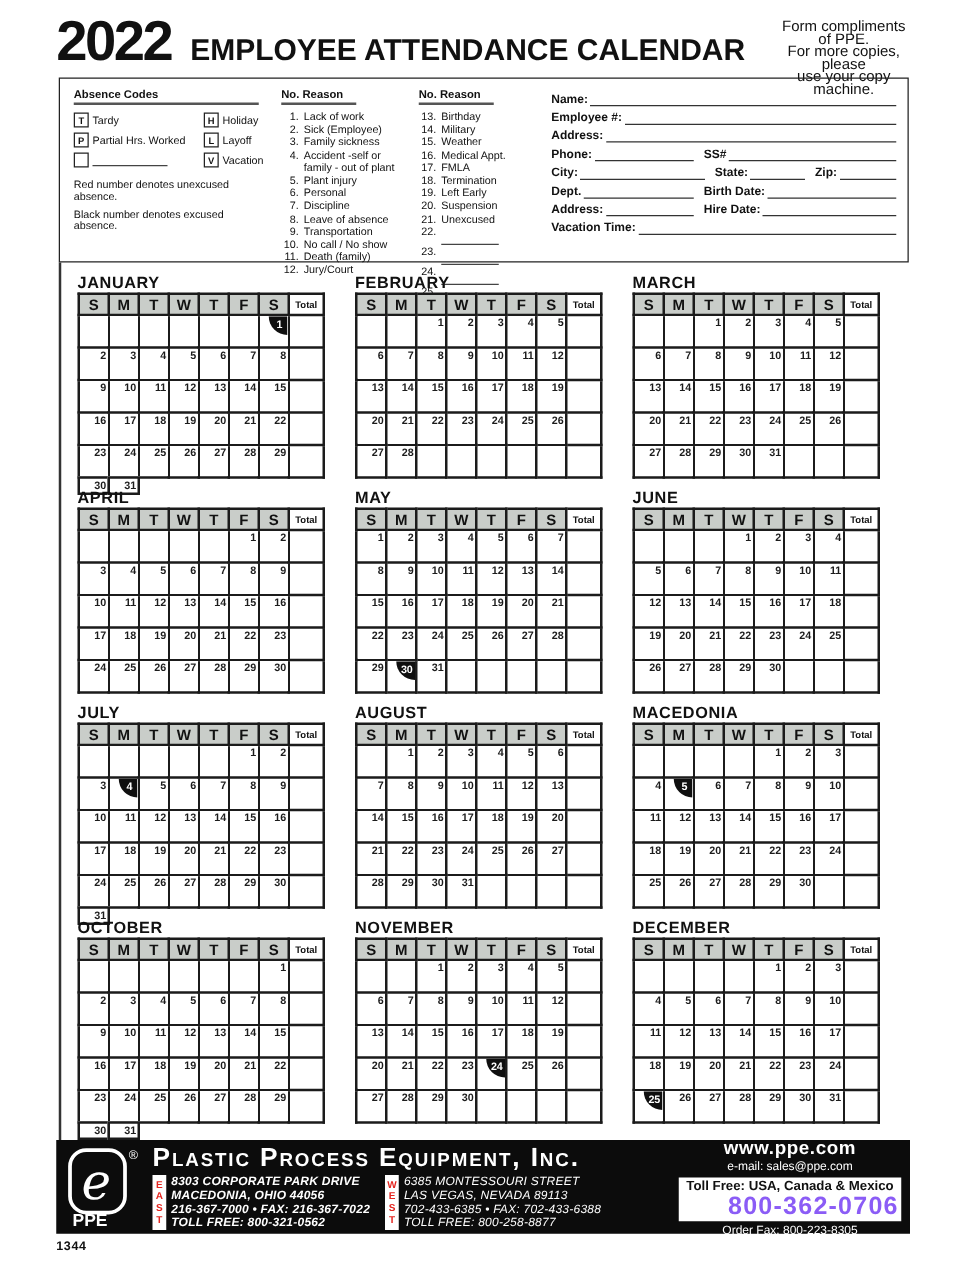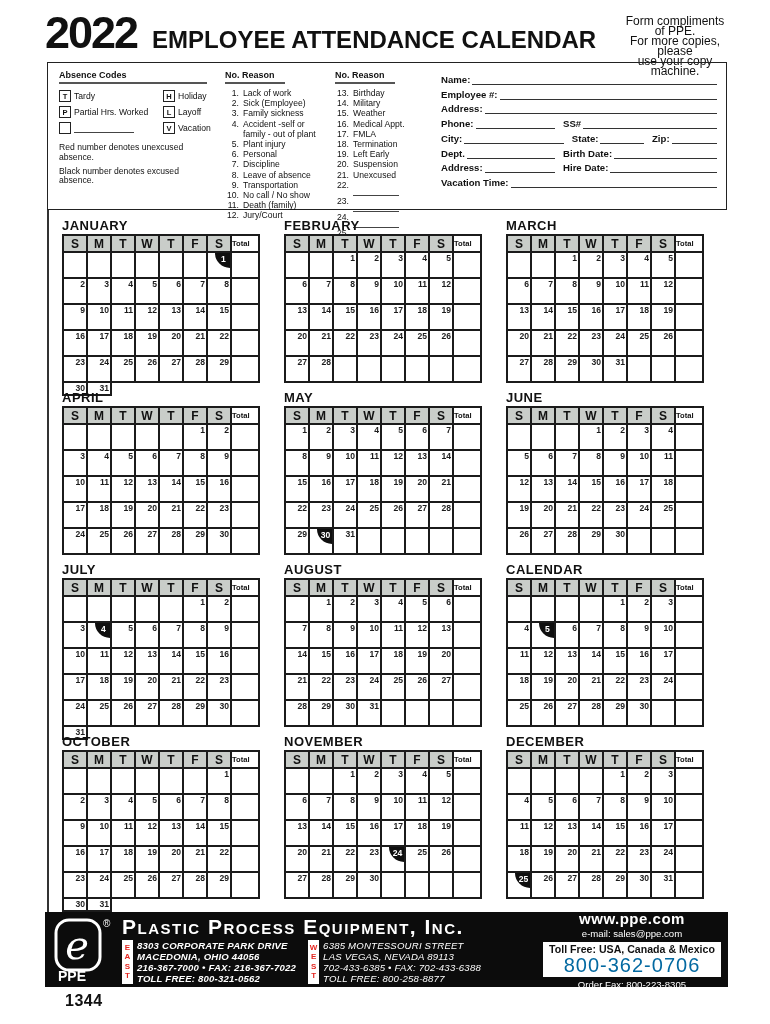--- a/index.html
+++ b/index.html
@@ -48,21 +48,21 @@
   
   .months{left:62px;top:218px;width:666px;display:grid;
     grid-template-columns:repeat(3,196px);column-gap:26px;grid-auto-rows:172px;}
   .month{position:relative;}
   .m-title{font-size:13px;font-weight:bold;letter-spacing:0.5px;height:15px;line-height:15px;}
   table.cal{border-collapse:collapse;table-layout:fixed;width:196px;margin-top:1px;}
   table.cal col.day{width:24px;}
   table.cal col.tot{width:28px;}
   table.cal th,table.cal td{border:2px solid #1b1b1b;padding:0;}
   th.dh{background:#c9cdc9;font-size:12px;font-weight:bold;height:15px;text-align:center;color:#111;}
-  th.th-total{background:#fff;font-size:7.6px;font-weight:bold;height:15px;text-align:left;}
+  th.th-total{background:#fff;font-size:7.6px;font-weight:bold;height:15px;text-align:center;}
   td.day-cell{height:24px;position:relative;background:#fff;overflow:hidden;}
   td.total-cell{background:#fff;}
   .num{position:absolute;top:0;right:1px;font-size:8.6px;font-weight:bold;color:#1c1c1c;}
   .num.holiday{top:0;right:0;width:15px;height:15px;background:#0f0f0f;color:#fff;
     border-radius:0 0 0 100%;text-align:center;line-height:12px;padding:0 0 1px 2px;box-sizing:border-box;}
   .extra-strip{display:flex;margin-top:-2px;position:relative;}
   .extra-cell{width:22px;height:11px;border:2px solid #1b1b1b;margin-right:-2px;background:#fff;position:relative;flex:none;}
   
   .footer{left:45px;top:912px;width:683px;height:75px;background:#0c0c0c;color:#fff;box-sizing:border-box;
     display:flex;align-items:center;padding:4px 7px;}
@@ -74,23 +74,23 @@
   .addr-group.west{margin-left:12px;}
   .v-tag{background:#fff;width:11px;flex:none;display:flex;flex-direction:column;align-items:center;justify-content:center;padding:1px 0;}
   .v-tag span{color:#e4251f;font-weight:bold;font-size:8px;line-height:9.5px;}
   .addr-lines{margin-left:4px;font-size:9.6px;line-height:11px;letter-spacing:0.2px;white-space:nowrap;font-style:italic;}
   .addr-group.east .addr-lines{font-weight:bold;}
   .f-right{margin-left:auto;width:178px;text-align:center;flex:none;}
   .web{font-weight:bold;font-size:15px;letter-spacing:0.5px;}
   .email{font-size:9.6px;margin-top:1px;}
   .tollfree-box{background:#fff;color:#111;margin-top:3px;padding:1px 2px 2px;}
   .tf-label{font-size:10.6px;font-weight:bold;white-space:nowrap;}
-  .tf-number{font-size:20px;font-weight:normal;color:#0369a1;line-height:20px;letter-spacing:1px;}
+  .tf-number{font-size:20px;font-weight:bold;color:#8b5cf6;line-height:20px;letter-spacing:1px;text-align:right;}
   .order-fax{font-size:9.6px;margin-top:2px;}
-  .page-num{left:45px;top:992px;font-size:16px;font-weight:bold;letter-spacing:0.5px;margin-left:20px;}
+  .page-num{left:45px;top:992px;font-size:10px;font-weight:bold;letter-spacing:0.5px;}
 </style>
 </head>
 <body>
 
 <div class="abs hdr">
   <div class="year">2022</div>
   <div class="main-title">EMPLOYEE ATTENDANCE CALENDAR</div>
   <div class="hdr-note">
       <div>Form compliments of PPE.</div>
       <div>For more copies, please</div>
@@ -1442,21 +1442,21 @@
             </td>
             <td class="day-cell"></td>
             <td class="day-cell"></td>
             <td class="day-cell"></td>
             <td class="total-cell"></td>
           </tr>
         </tbody>
       </table>
     </div>
     <div class="month">
-      <div class="m-title">CALENDAR</div>
+      <div class="m-title">MACEDONIA</div>
       <table class="cal">
         <colgroup>
           <col class="day">
           <col class="day">
           <col class="day">
           <col class="day">
           <col class="day">
           <col class="day">
           <col class="day">
           <col class="tot">

